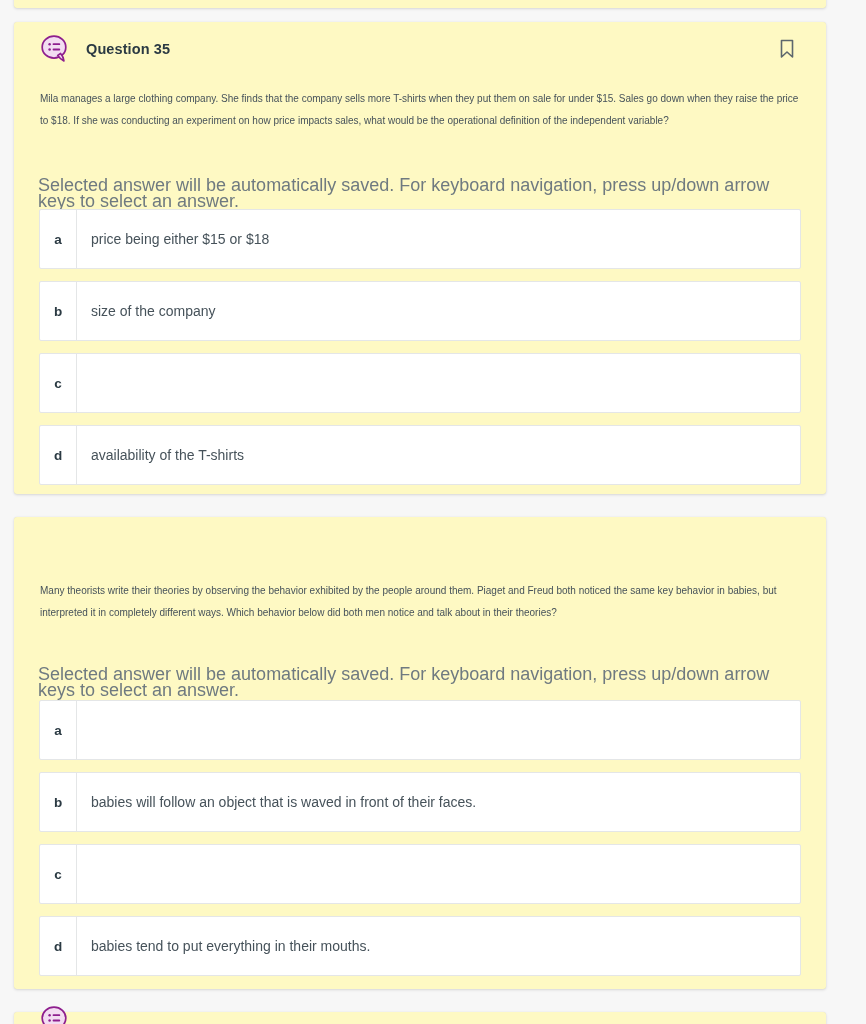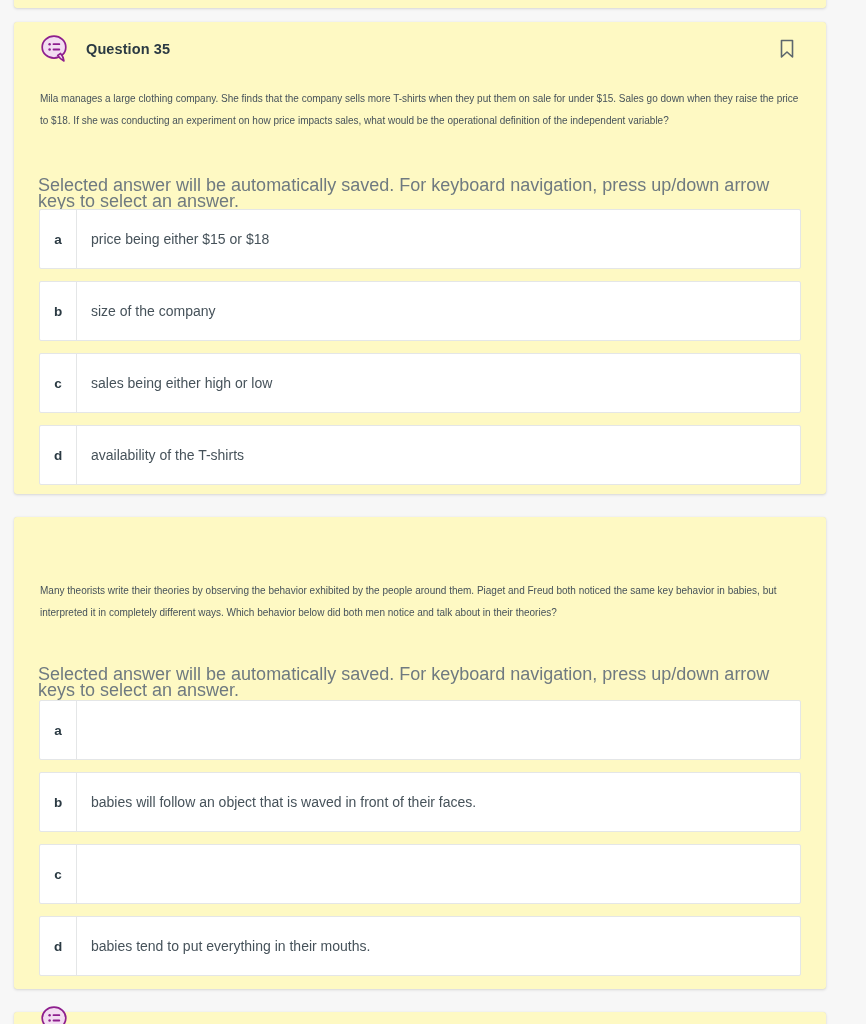--- a/index.html
+++ b/index.html
@@ -193,21 +193,20 @@
       <div class="option">
         <span class="option-letter">a</span>
         <span class="option-text">price being either $15 or $18</span>
       </div>
       <div class="option">
         <span class="option-letter">b</span>
         <span class="option-text">size of the company</span>
       </div>
       <div class="option">
         <span class="option-letter">c</span>
-        <span class="option-text">sales being either high or low</span>
       </div>
       <div class="option">
         <span class="option-letter">d</span>
         <span class="option-text">availability of the T-shirts</span>
       </div>
     </div>
   </div>
 
   <div class="card card-q36 q36">
 

